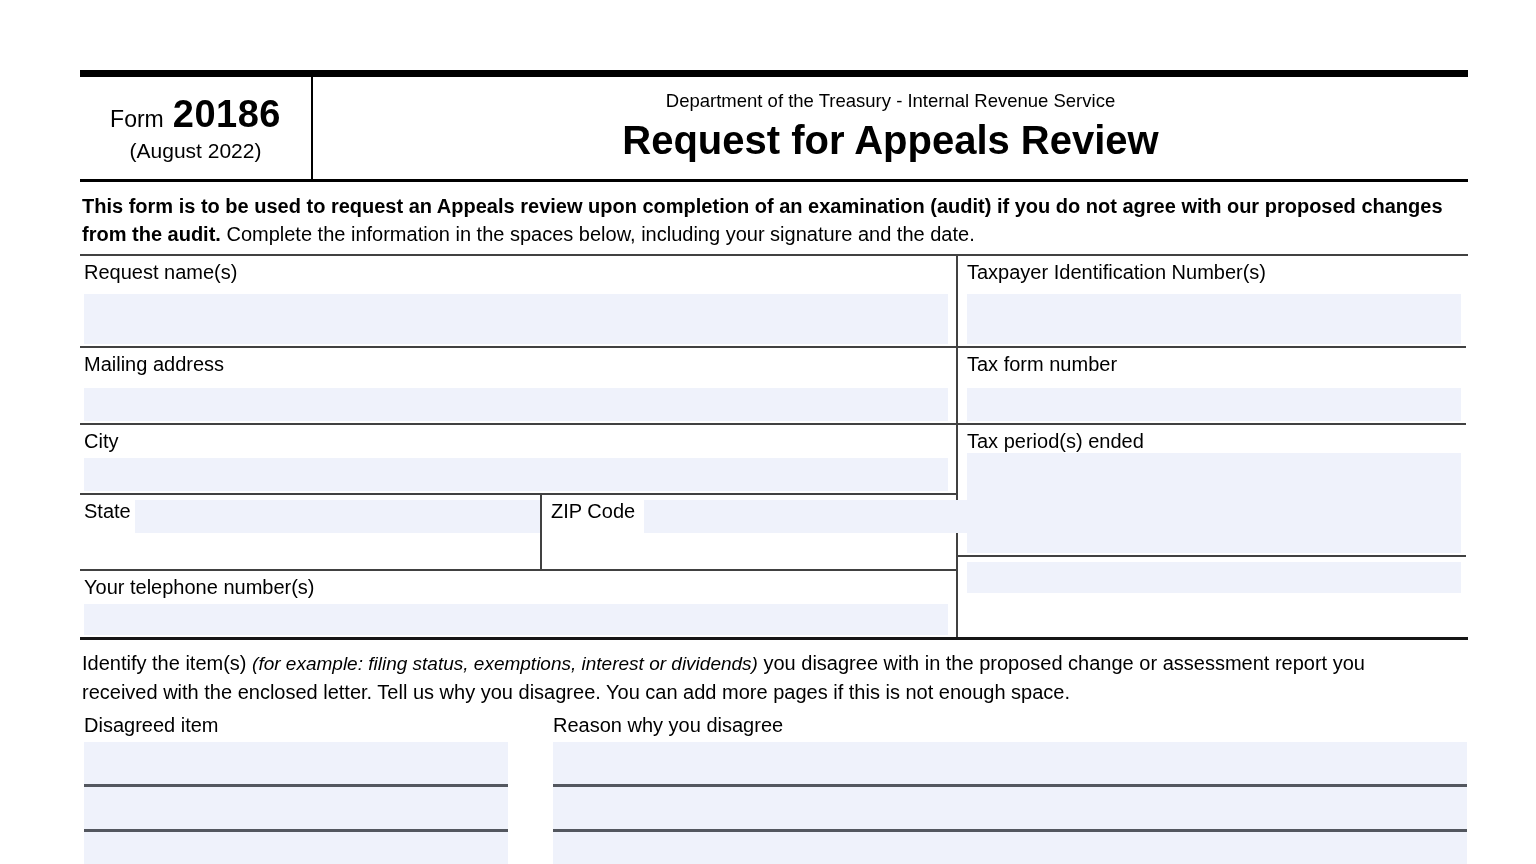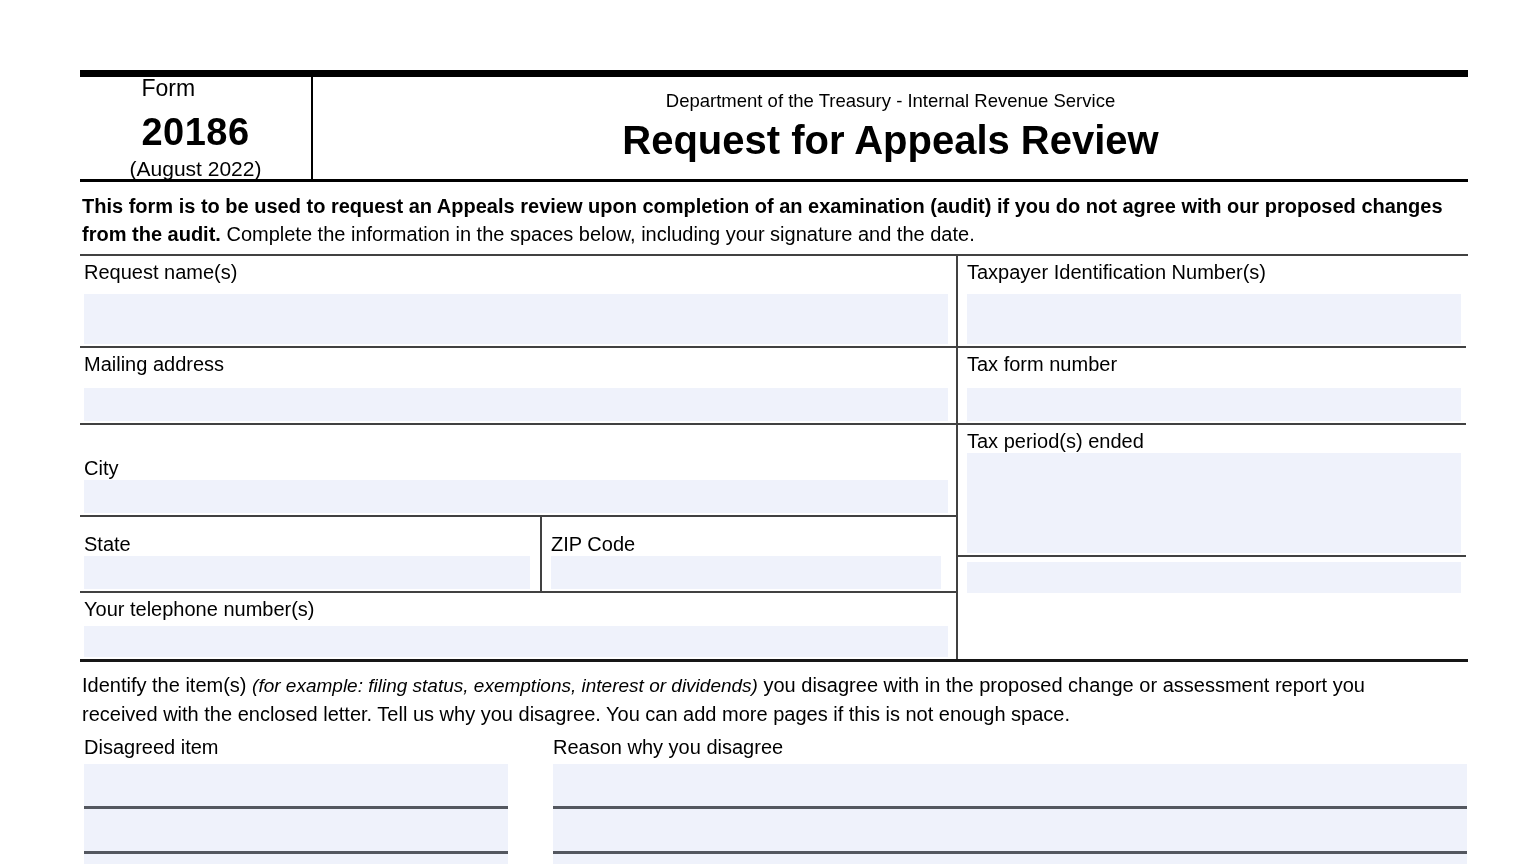--- a/index.html
+++ b/index.html
@@ -16,55 +16,55 @@
   }
   .sheet{margin:70px 0 0 80px;width:1388px;}
 
   
   .top-bar{height:7px;background:var(--black);}
   .header{display:flex;border-bottom:3px solid var(--black);height:105px;}
   .header-left{
     width:233px;border-right:2px solid var(--black);
     display:flex;flex-direction:column;align-items:center;justify-content:center;
   }
-  .form-line{display:flex;align-items:baseline;gap:9px;flex-direction:column;}
+  .form-line{display:flex;align-items:baseline;gap:9px;}
   .form-word{font-size:23px;}
   .form-number{font-size:38px;font-weight:bold;letter-spacing:.5px;}
   .revision{font-size:21px;margin-top:3px;}
   .header-right{flex:1;text-align:center;padding-top:13px;}
   .dept{font-size:18.5px;}
   .title{font-size:40px;font-weight:bold;margin-top:6px;line-height:1.1;}
 
   
   .intro{margin:10px 0 0 2px;width:1372px;font-size:20px;line-height:28px;}
 
   
   .ftable{margin-top:6px;display:flex;border-top:2px solid var(--rule);border-bottom:3px solid #161616;}
   .tcol-left{width:878px;border-right:2px solid var(--rule);}
   .tcol-right{width:508px;}
   .trow{
     border-bottom:2px solid var(--rule);
     display:flex;flex-direction:column;justify-content:space-between;
     padding:5px 0 2px;
   }
   .trow.last{border-bottom:none;}
-  .h-r1{height:92px;} .h-r2{height:77px;} .h-r3{height:92px;justify-content:flex-end;}
+  .h-r1{height:92px;} .h-r2{height:77px;} .h-r3{height:70px;}
   .h-r4{height:76px;} .h-r5{height:66px;} .h-merged{height:132px;}
   .flabel{font-size:20px;margin-left:4px;white-space:nowrap;}
   .tcol-right .flabel{margin-left:9px;}
   .finput{
     display:block;border:0;outline:0;background:var(--field-fill);
     font:inherit;font-size:20px;padding:0 6px;
     margin-left:4px;width:864px;
   }
   .tcol-right .finput{margin-left:9px;width:494px;}
   .in-lg{height:50px;} .in-md{height:33px;} .in-sm{height:31px;} .in-tall{height:107px;}
   
   .trow.split{flex-direction:row;padding:0;}
-  .scell{display:flex;flex-direction:column;justify-content:flex-end;padding:5px 0 2px;}
+  .scell{display:flex;flex-direction:row;justify-content:center;padding:5px 0 2px;}
   .scell-state{width:462px;border-right:2px solid var(--rule);}
   .scell-zip{flex:1;}
   .scell-state .finput{width:446px;}
   .scell-zip .flabel{margin-left:9px;}
   .scell-zip .finput{margin-left:9px;width:390px;}
 
   
   .identify{margin:9px 0 0 2px;width:1360px;font-size:20px;line-height:28px;}
   .identify i{font-size:19px;}
 

